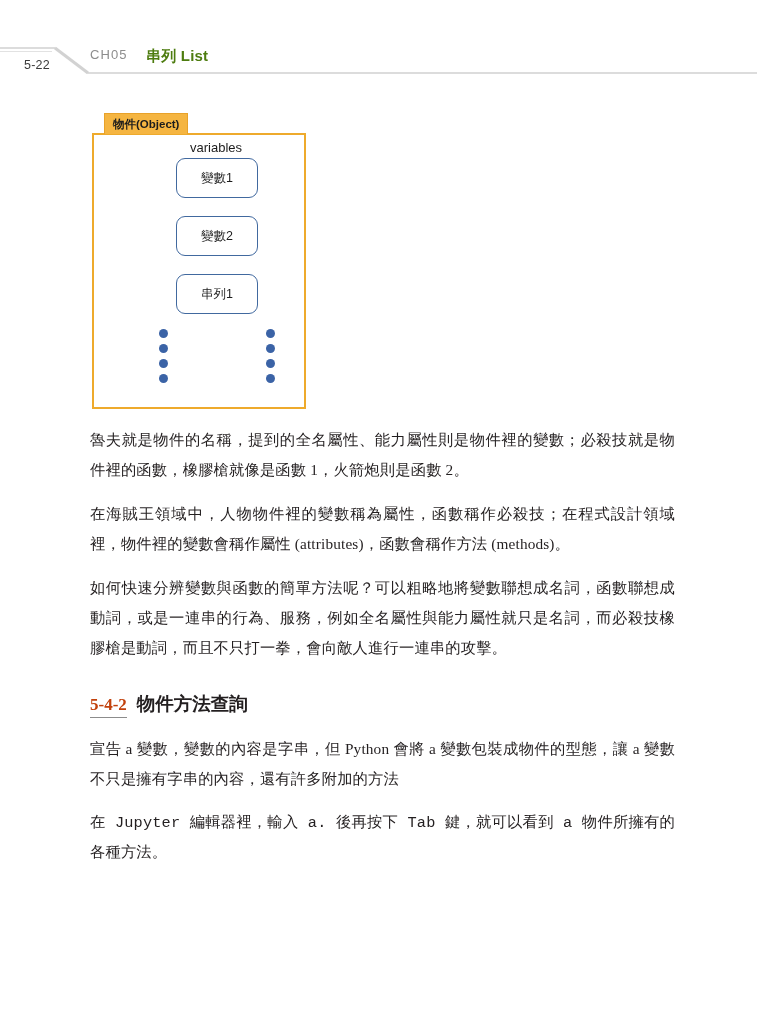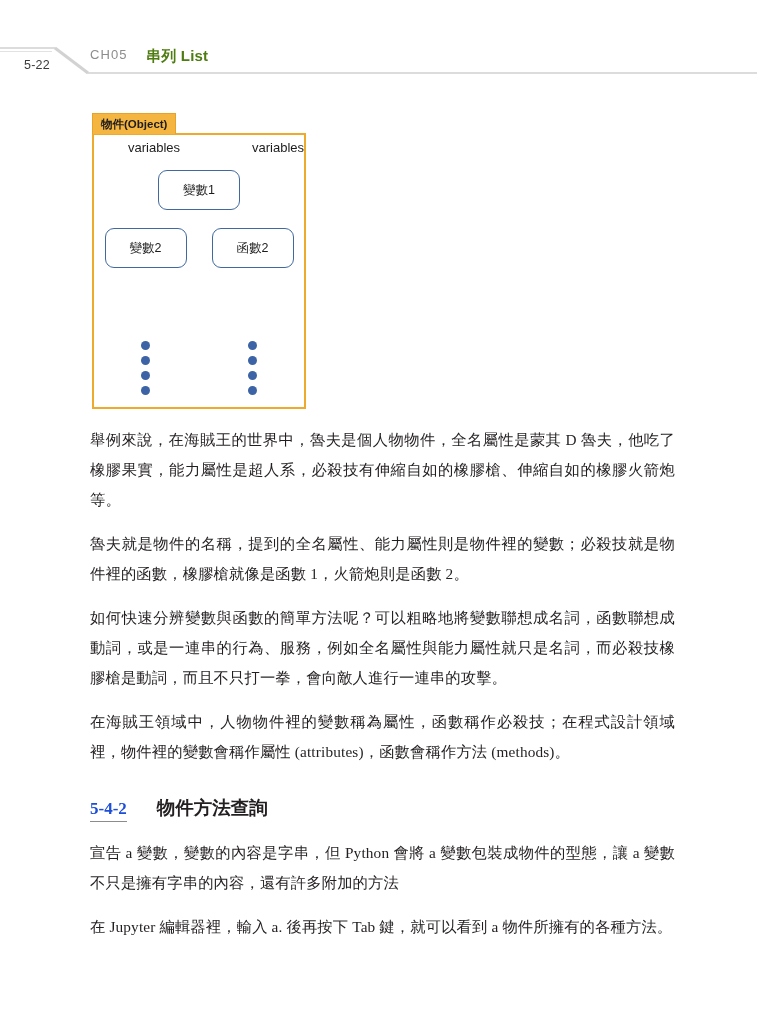--- a/index.html
+++ b/index.html
@@ -69,21 +69,21 @@
   
   .figure {
     position: absolute;
     left: 92px;
     top: 113px;
     width: 214px;
     height: 296px;
   }
   .object-tab {
     position: absolute;
-    left: 0;
+    left: 12px;
     top: 0;
     height: 21px;
     padding: 0 8px 0 8px;
     background: #f5b541;
     border: 1px solid #e8a22a;
     border-bottom: none;
     box-sizing: border-box;
     display: flex;
     align-items: center;
     font-family: "Liberation Sans", "DejaVu Sans", sans-serif;
@@ -104,35 +104,37 @@
     background: #ffffff;
     z-index: 1;
   }
   .col-headers {
     position: absolute;
     left: 0;
     top: 27px;
     width: 248px;
     display: flex;
     z-index: 2;
+    flex-direction: column;
   }
   .col-header {
     flex: 1 1 50%;
     text-align: center;
     font-family: "Liberation Sans", "DejaVu Sans", sans-serif;
     font-size: 13px;
     color: #1c1c1c;
     white-space: nowrap;
   }
   .grid-rows {
     position: absolute;
     left: 0;
-    top: 48px;
+    top: 36px;
     width: 214px;
     z-index: 2;
+    padding-left: 18px;
   }
   .grid-row {
     display: flex;
     height: 58px;
   }
   .cell {
     flex: 1 1 50%;
     display: flex;
     align-items: center;
     justify-content: center;
@@ -180,42 +182,42 @@
   }
   p.para {
     margin: 0 0 14px 0;
     font-size: 15.3px;
     line-height: 30px;
     text-align: justify;
     text-justify: inter-ideograph;
     letter-spacing: 0.15px;
     color: #231f20;
   }
-  p.para:last-child { margin-bottom: 0; }
+  p.para:last-child { margin-bottom: 0; font-family: Liberation Mono, monospace; }
 
   .section-heading {
     display: flex;
     align-items: baseline;
     margin: 28px 0 16px 0;
   }
   .sec-num {
     font-family: "Liberation Serif", "DejaVu Serif", serif;
     font-weight: bold;
     font-size: 17px;
-    color: #1d4ed8;
+    color: #c2410c;
     border-bottom: 1.5px solid #8c8c8c;
     padding-bottom: 2px;
     white-space: nowrap;
   }
   .sec-title {
     font-family: "Liberation Sans", "DejaVu Sans", sans-serif;
     font-weight: bold;
     font-size: 18.5px;
     color: #231f20;
-    margin-left: 30px;
+    margin-left: 10px;
     white-space: nowrap;
   }
 </style>
 </head>
 <body>
 
 <div class="page-header">
   <svg class="header-rule-svg" viewBox="0 0 757 96" aria-hidden="true">
     <path d="M0 48 L55 48 L88 73 L757 73" fill="none" stroke="#b9b9b9" stroke-width="1.2"></path>
     <path d="M55 48 L88 73" fill="none" stroke="#d2d2d2" stroke-width="3"></path>
@@ -238,49 +240,48 @@
   <div class="grid-rows">
     <div class="grid-row">
       <div class="cell">
         <div class="node-box">變數1</div>
       </div>
     </div>
     <div class="grid-row">
       <div class="cell">
         <div class="node-box">變數2</div>
       </div>
+    </div>
+    <div class="grid-row">
       <div class="cell">
-        <div class="node-box">函數2</div>
-      </div>
-    </div>
-    <div class="grid-row">
+        <div class="node-box">串列1</div>
+      </div>
     </div>
 
     <div class="dots-row">
       <div class="dots-col">
         <span class="dot"></span>
         <span class="dot"></span>
         <span class="dot"></span>
         <span class="dot"></span>
       </div>
       <div class="dots-col">
         <span class="dot"></span>
         <span class="dot"></span>
         <span class="dot"></span>
         <span class="dot"></span>
       </div>
     </div>
   </div>
 </div>
 
 <div class="body-col">
-  <p class="para">舉例來說，在海賊王的世界中，魯夫是個人物物件，全名屬性是蒙其 D 魯夫，他吃了橡膠果實，能力屬性是超人系，必殺技有伸縮自如的橡膠槍、伸縮自如的橡膠火箭炮等。</p>
   <p class="para">魯夫就是物件的名稱，提到的全名屬性、能力屬性則是物件裡的變數；必殺技就是物件裡的函數，橡膠槍就像是函數 1，火箭炮則是函數 2。</p>
+  <p class="para">在海賊王領域中，人物物件裡的變數稱為屬性，函數稱作必殺技；在程式設計領域裡，物件裡的變數會稱作屬性 (attributes)，函數會稱作方法 (methods)。</p>
   <p class="para">如何快速分辨變數與函數的簡單方法呢？可以粗略地將變數聯想成名詞，函數聯想成動詞，或是一連串的行為、服務，例如全名屬性與能力屬性就只是名詞，而必殺技橡膠槍是動詞，而且不只打一拳，會向敵人進行一連串的攻擊。</p>
-  <p class="para">在海賊王領域中，人物物件裡的變數稱為屬性，函數稱作必殺技；在程式設計領域裡，物件裡的變數會稱作屬性 (attributes)，函數會稱作方法 (methods)。</p>
 
   <div class="section-heading">
     <span class="sec-num">5-4-2</span>
     <span class="sec-title">物件方法查詢</span>
   </div>
 
   <p class="para">宣告 a 變數，變數的內容是字串，但 Python 會將 a 變數包裝成物件的型態，讓 a 變數不只是擁有字串的內容，還有許多附加的方法</p>
   <p class="para">在 Jupyter 編輯器裡，輸入 a. 後再按下 Tab 鍵，就可以看到 a 物件所擁有的各種方法。</p>
 </div>
 

